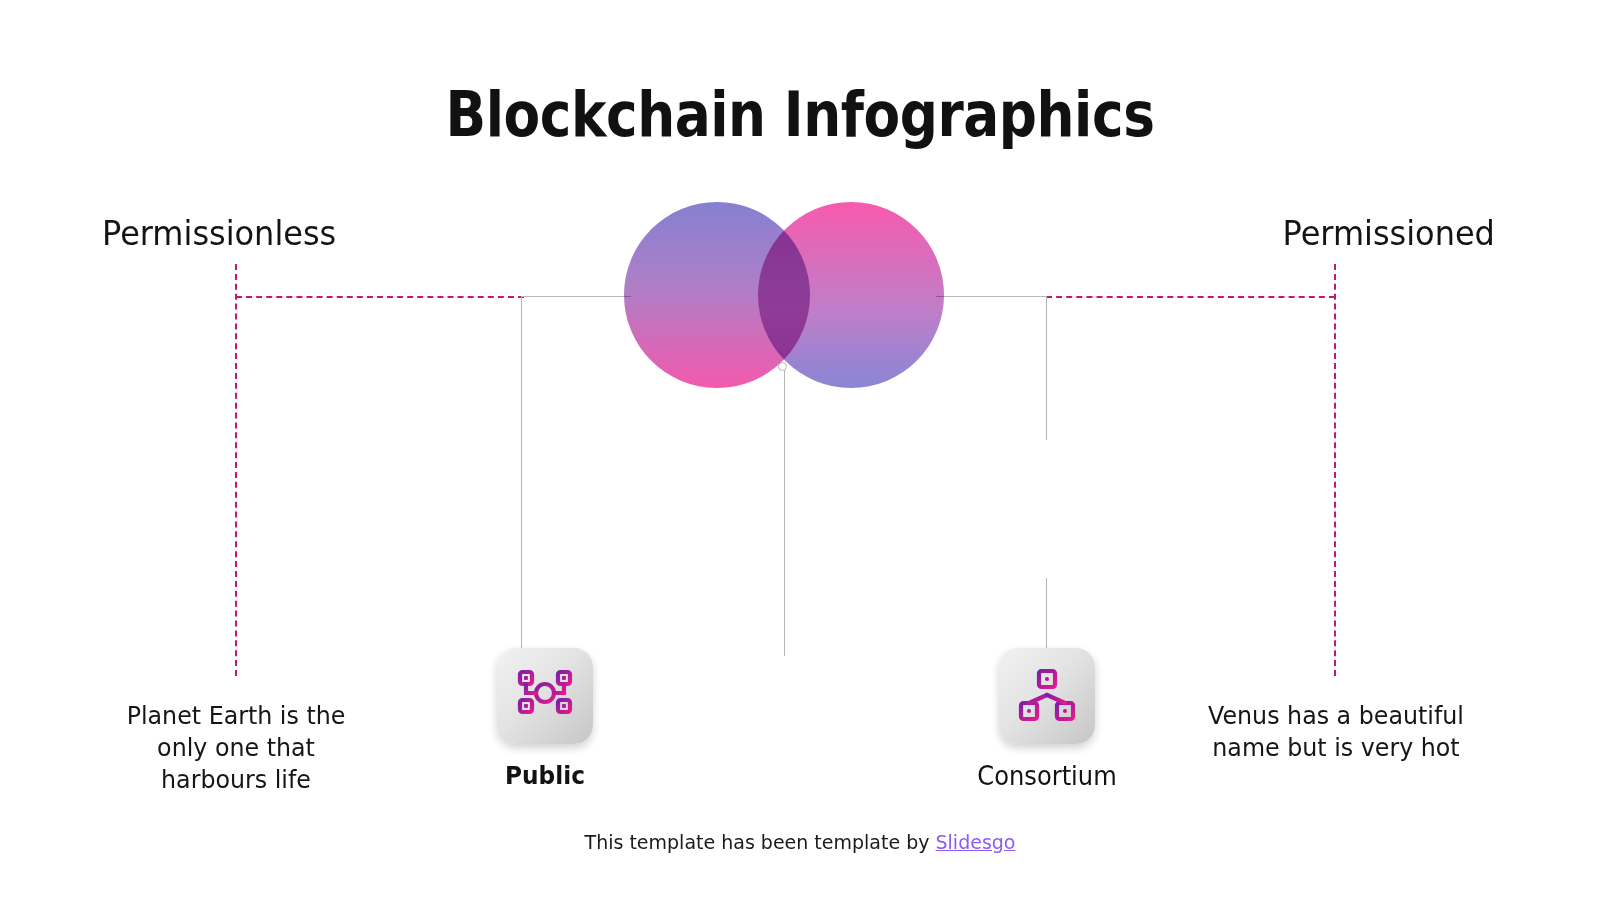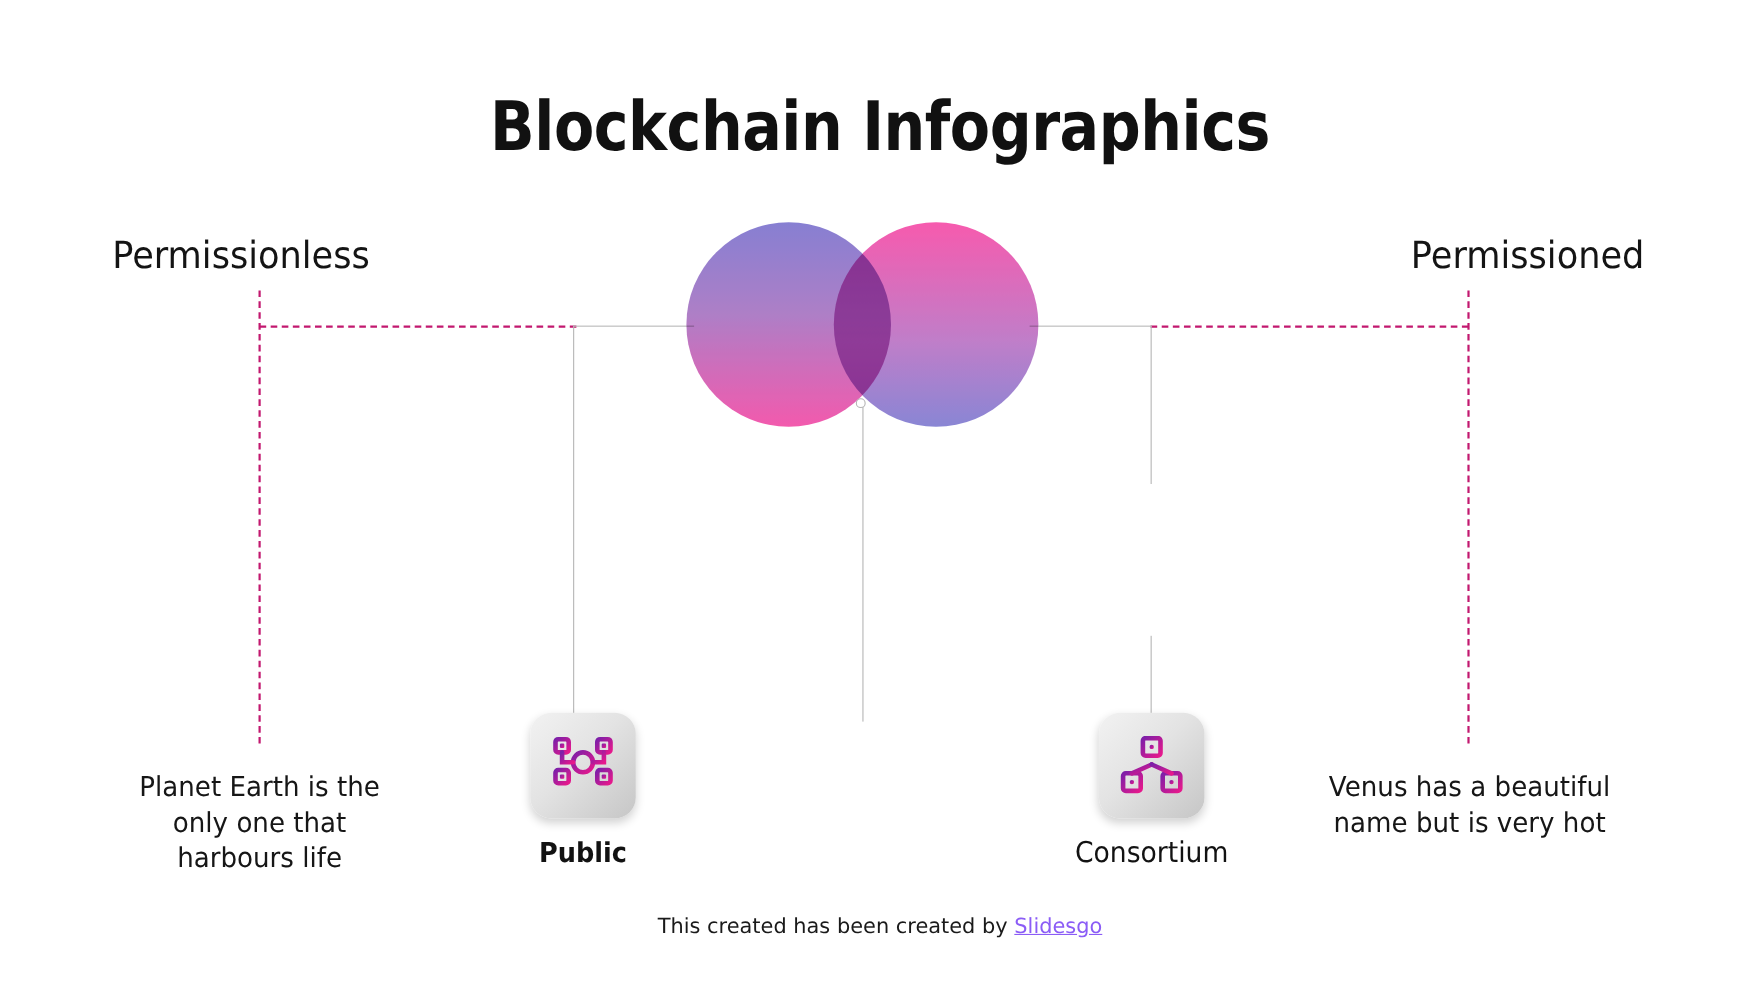--- a/index.html
+++ b/index.html
@@ -148,21 +148,21 @@
   .node-label {
     margin-top: 17px;
     font-family: "DejaVu Sans", sans-serif;
     font-weight: 700;
     font-size: 25px;
     color: #121212;
     white-space: nowrap;
     transform: scaleX(0.93);
   }
 
-  #node-public     { left: 450px; top: 648px; }
+  #node-public     { left: 465px; top: 648px; }
   #node-hybrid     { left: 704px; top: 648px; }
   #node-private    { left: 967px; top: 435px; }
   #node-consortium { left: 967px; top: 648px; }
   #node-private .node-label,
   #node-consortium .node-label { font-weight: 400; font-size: 26px; }
   #node-public .node-label,
   #node-hybrid .node-label { font-weight: 700; }
 
   
   .side-text {
@@ -278,16 +278,16 @@
         </g>
       </svg>
     </div>
     <div class="node-label">Consortium</div>
   </div>
 
   <div class="side-text" id="text-permissionless">Planet Earth is the only one that harbours life</div>
   <div class="side-text" id="text-permissioned">Venus has a beautiful name but is very hot</div>
 
   <div id="footer-credit">
-    <span>This created has been created by </span><a class="brand" href="#">Slidesgo</a>
+    <span>This template has been template by </span><a class="brand" href="#">Slidesgo</a>
   </div>
 
 </div>
 
 </body></html>

